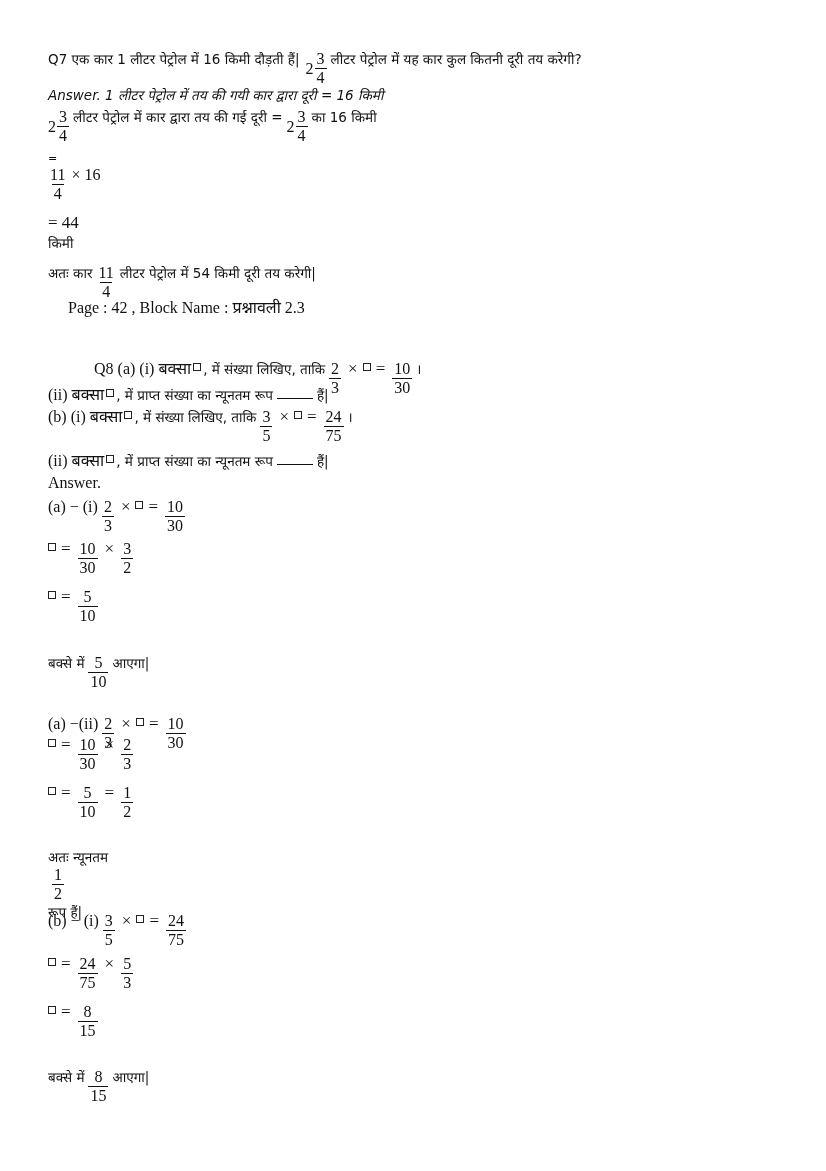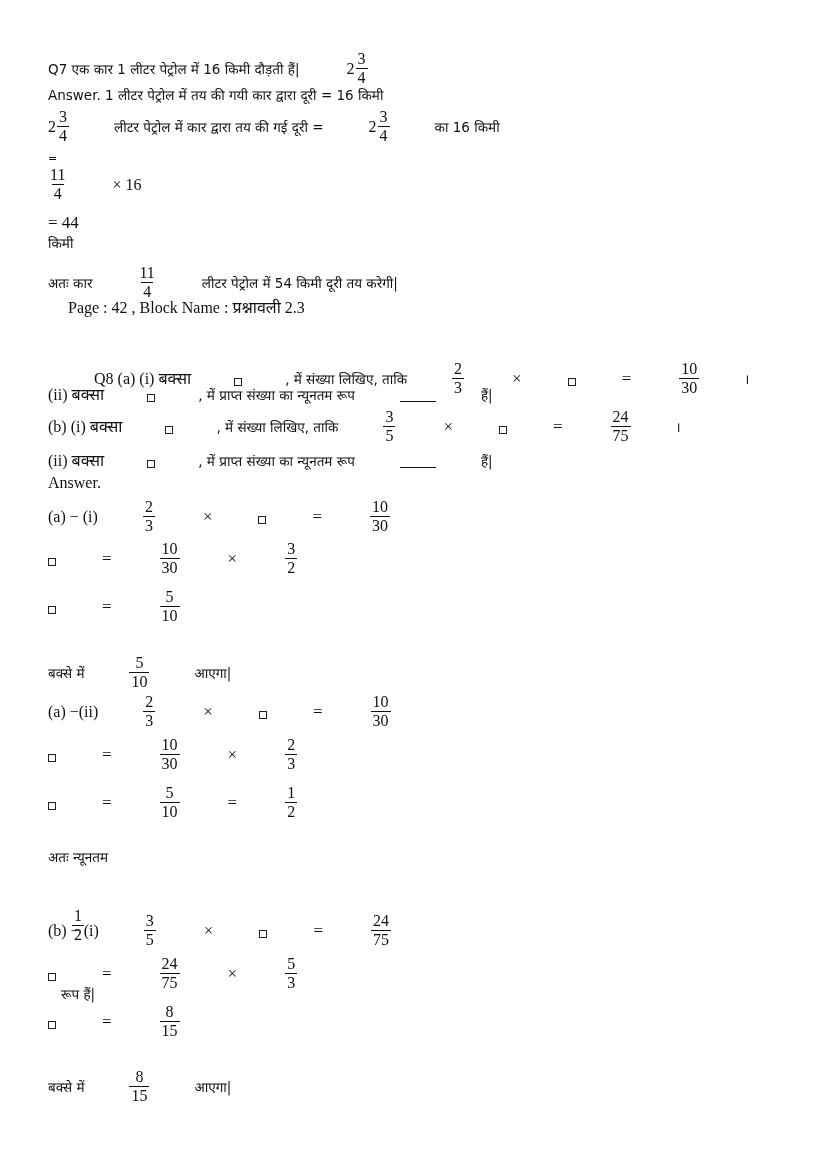--- a/index.html
+++ b/index.html
@@ -1,20 +1,20 @@
 <!DOCTYPE html>
 <html><head>
 <meta charset="utf-8">
 <style>
   html, body { margin: 0; padding: 0; background: #ffffff; }
   body { width: 826px; height: 1171px; position: relative; overflow: hidden;
          font-family: "DejaVu Serif", "Liberation Serif", serif; color: #111; }
   .page { position: absolute; left: 48px; top: 0; width: 760px; }
   .line { position: absolute; left: 0; white-space: nowrap; font-size: 15px; line-height: 18px;
-          display: flex; align-items: center; gap: 41px; }
+          display: flex; align-items: flex-start; }
   .hi { font-family: "DejaVu Sans", "Liberation Sans", sans-serif; font-size: 13.5px; }
   .lat { font-family: "Liberation Serif", "DejaVu Serif", serif; font-size: 16px; }
   .frac { display: inline-flex; flex-direction: column; align-items: center; vertical-align: middle;
           margin: 0 4px; font-family: "Liberation Serif", "DejaVu Serif", serif; font-size: 16px; line-height: 18px; }
   .frac .num { padding: 0 2px; }
   .frac .den { border-top: 1px solid #111; padding: 0 2px; }
   .mixed { display: inline-flex; align-items: center; font-family: "Liberation Serif", serif; font-size: 16px; }
   .op { font-family: "Liberation Serif", "DejaVu Serif", serif; font-size: 17px; margin: 0 3px; }
   .box { display: inline-block; width: 6px; height: 6px; border: 1px solid #222; margin: 0 2px;
          vertical-align: middle; position: relative; top: 3px; }
@@ -27,23 +27,24 @@
 
   <div class="line" style="top:50px;">
     <span class="hi">Q7 एक कार 1 लीटर पेट्रोल में 16 किमी दौड़ती हैं|</span>
     <span class="mixed" style="margin-left:6px;">
       <span>2</span>
       <span class="frac" style="margin-left:1px;">
         <span class="num">3</span>
         <span class="den">4</span>
       </span>
     </span>
-  </div>
-
-  <div class="line" style="top:86px;">
+    <span class="hi">लीटर पेट्रोल में यह कार कुल कितनी दूरी तय करेगी?</span>
+  </div>
+
+  <div class="line" style="top:86px;font-style:italic;">
     <span class="hi">Answer. 1 लीटर पेट्रोल में तय की गयी कार द्वारा दूरी = 16 किमी</span>
   </div>
 
   <div class="line" style="top:108px;">
     <span class="mixed">
       <span>2</span>
       <span class="frac" style="margin-left:1px;">
         <span class="num">3</span>
         <span class="den">4</span>
       </span>
@@ -184,21 +185,21 @@
   </div>
   <div class="line" style="top:654px;">
     <span class="hi">बक्से में</span>
     <span class="frac">
         <span class="num">5</span>
         <span class="den">10</span>
       </span>
     <span class="hi">आएगा|</span>
   </div>
 
-  <div class="line" style="top:693px;">
+  <div class="line" style="top:715px;">
     <span class="lat">(a) −(ii)</span>
     <span class="frac">
         <span class="num">2</span>
         <span class="den">3</span>
       </span>
     <span class="op">×</span>
     <span class="box"></span>
     <span class="op">=</span>
     <span class="frac">
         <span class="num">10</span>

